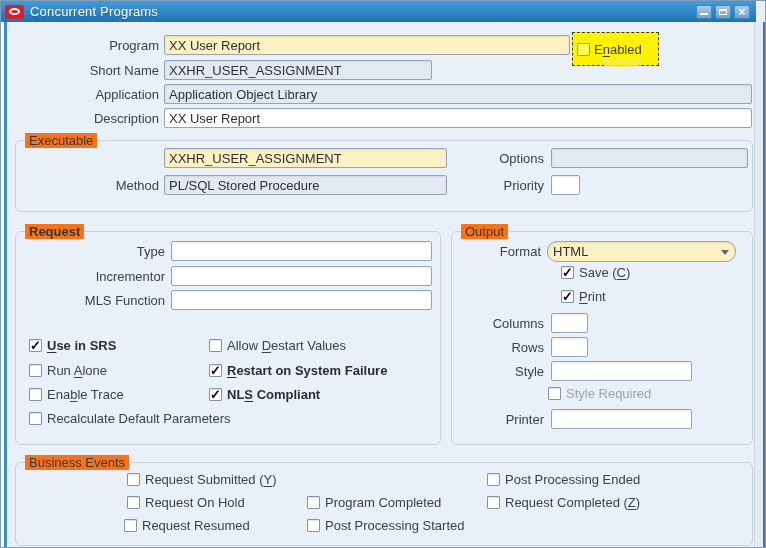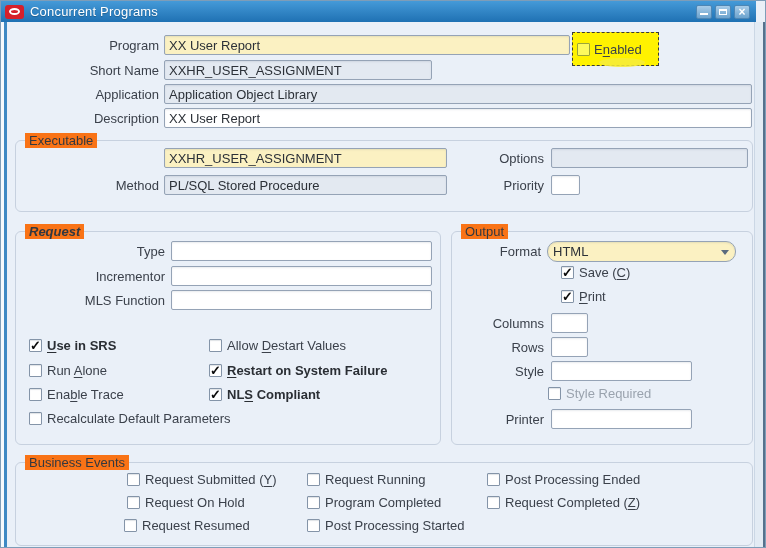--- a/index.html
+++ b/index.html
@@ -49,21 +49,21 @@
     position:absolute; height:21px; border:1px solid #95A3B6; border-radius:10px;
     background:#FBF1C2; font-size:13px; color:#2C3138; padding:2px 18px 0 5px;
     cursor:pointer; box-shadow:inset 0 1px 2px rgba(40,60,90,.10);
   }
   .combo .arrow { position:absolute; right:6px; top:8px; width:0; height:0;
     border:4px solid transparent; border-top:5px solid #5A6B7E; }
 
   
   .grp { position:absolute; border:1px solid #C7D1DF; border-radius:6px; }
   .grp-title { position:absolute; background:#f97316; padding:0 4px; font-size:13px; color:#33383F; white-space:nowrap; }
-  .grp-title.b { font-weight:bold;font-style:italic; }
+  .grp-title.b { font-weight:bold; }
 
   
   .cb { position:absolute; display:flex; align-items:center; gap:5px; height:16px; cursor:pointer; }
   .box { width:13px; height:13px; background:#fff; border:1px solid #8494A8; border-radius:1px;
          position:relative; flex:0 0 auto; box-shadow:inset 0 1px 1px rgba(40,60,90,.15); }
   .box.checked::after { content:"\2713"; position:absolute; left:0px; top:-2px;
                         font-size:13px; font-weight:bold; color:#0B0B0B; }
   .cbl { font-size:13px; color:#3B414B; white-space:pre; }
   .cbl.b { font-weight:bold; color:#2A2E34; }
   .cbl.dim { color:#9AA3AE; }
@@ -225,24 +225,20 @@
   </div>
   <div class="cb" style="left:126px;top:493px">
     <span class="box"></span>
     <span class="cbl"><span>Request On Hold</span><u></u><span></span></span>
   </div>
   <div class="cb" style="left:123px;top:516px">
     <span class="box"></span>
     <span class="cbl"><span>Request Resumed</span><u></u><span></span></span>
   </div>
 
-  <div class="cb" style="left:306px;top:470px">
-    <span class="box"></span>
-    <span class="cbl"><span>Request Running</span><u></u><span></span></span>
-  </div>
   <div class="cb" style="left:306px;top:493px">
     <span class="box"></span>
     <span class="cbl"><span>Program Completed</span><u></u><span></span></span>
   </div>
   <div class="cb" style="left:306px;top:516px">
     <span class="box"></span>
     <span class="cbl"><span>Post Processing Started</span><u></u><span></span></span>
   </div>
 
   <div class="cb" style="left:486px;top:470px">

